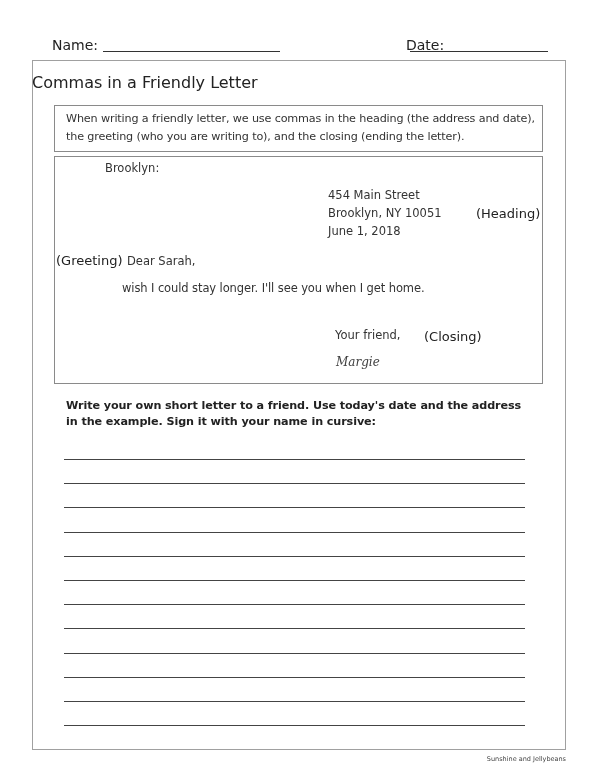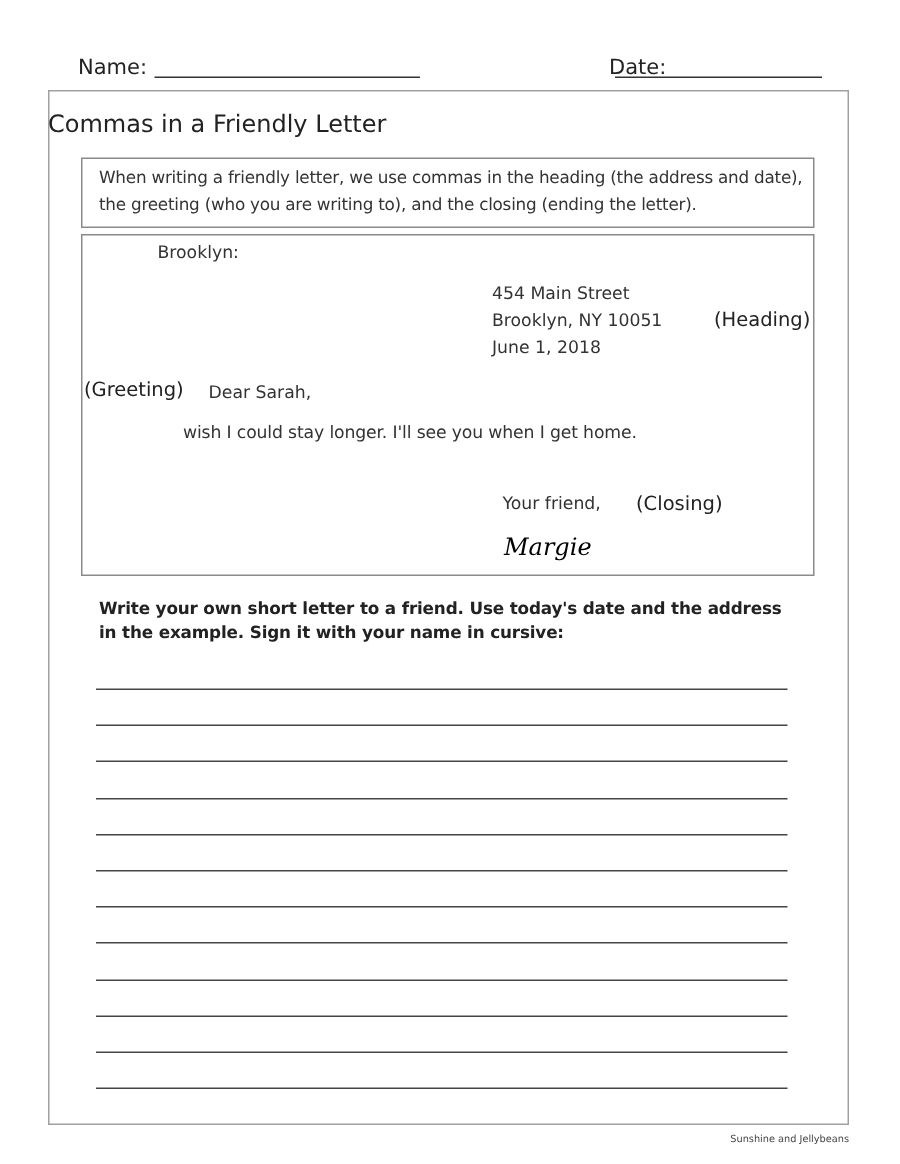--- a/index.html
+++ b/index.html
@@ -9,21 +9,21 @@
   .hdr-label { font-size: 14px; color: #222; }
   .hdr-line { border-bottom: 1px solid #333; height: 0; }
   .outer { left: 32px; top: 60px; width: 534px; height: 690px; border: 1px solid #a0a0a0; box-sizing: border-box; }
   .title { left: 32px; top: 73px; width: 440px; text-align: left; font-size: 16px; color: #222; }
   .intro { left: 54px; top: 105px; width: 489px; height: 47px; border: 1px solid #8a8a8a; box-sizing: border-box; }
   .intro-text { left: 66px; top: 110px; width: 470px; font-size: 11.2px; line-height: 18px; color: #333; letter-spacing: -0.15px; }
   .example { left: 54px; top: 156px; width: 489px; height: 228px; border: 1px solid #8a8a8a; box-sizing: border-box; }
   .t { font-size: 11.5px; color: #333; white-space: nowrap; }
   .b { font-size: 13px; font-weight: normal; color: #222; white-space: nowrap; }
   .body-text { font-size: 11.5px; line-height: 17px; color: #333; width: 340px; letter-spacing: -0.1px; }
-  .sig { font-family: "DejaVu Serif", serif; font-style: italic; font-size: 16px; color: #000000; text-align: right; }
+  .sig { font-family: "DejaVu Serif", serif; font-style: italic; font-size: 12px; color: #404040; text-align: right; }
   .instr { left: 66px; top: 398px; width: 470px; font-size: 11.2px; font-weight: bold; line-height: 16px; color: #222; letter-spacing: -0.1px; }
   .wline { position: absolute; left: 64px; width: 461px; height: 0; border-bottom: 1.3px solid #444; }
   .credit { left: 470px; top: 755px; width: 96px; text-align: right; font-size: 6.5px; color: #444; white-space: nowrap; }
 </style>
 </head>
 <body>
 
 <span class="abs hdr-label" style="left:52px; top:37px;">Name:</span>
 <div class="abs hdr-line" style="left:103px; top:51px; width:177px;"></div>
 <span class="abs hdr-label" style="left:370px; top:37px;margin-left:36px;">Date:</span>
@@ -38,21 +38,21 @@
 
 <div class="abs example"></div>
 <span class="abs t" style="left:105px; top:161px;">Brooklyn:</span>
 
 <span class="abs t" style="left:328px; top:188px;">454 Main Street</span>
 <span class="abs t" style="left:328px; top:206px;">Brooklyn, NY  10051</span>
 <span class="abs t" style="left:328px; top:224px;">June 1, 2018</span>
 <span class="abs b" style="left:476px; top:206px;">(Heading)</span>
 
 <span class="abs b" style="left:56px; top:253px;">(Greeting)</span>
-<span class="abs t" style="left:127px; top:254px;margin-left:12px;">Dear Sarah,</span>
+<span class="abs t" style="left:127px; top:254px;">Dear Sarah,</span>
 
 <div class="abs body-text" style="left:122px; top:280px;">
   <div style="white-space:nowrap;">wish I could stay longer.  I'll see you when I get home.</div>
 </div>
 
 <span class="abs t" style="left:335px; top:328px;">Your friend,</span>
 <span class="abs b" style="left:424px; top:329px;">(Closing)</span>
 <span class="abs sig" style="left:336px; top:355px;">Margie</span>
 
 <div class="abs instr">Write your own short letter to a friend.  Use today's date and the address in the example.  Sign it with your name in cursive:</div>

